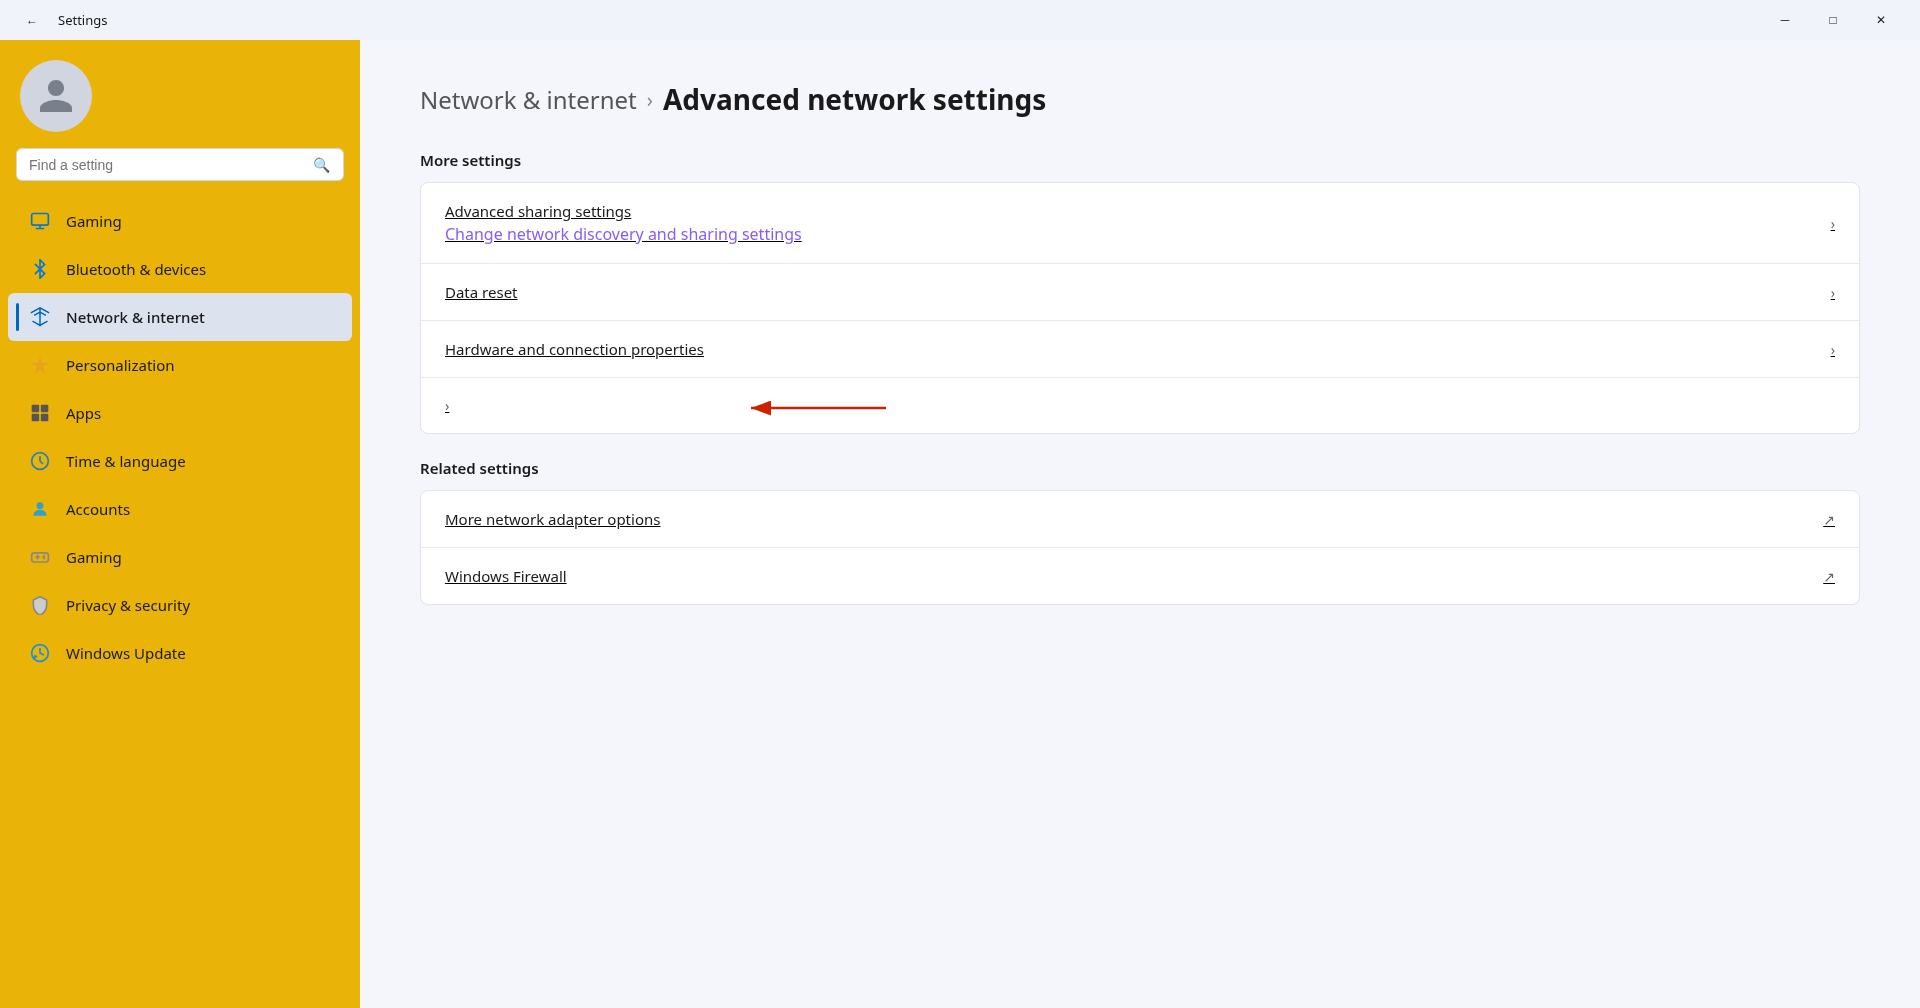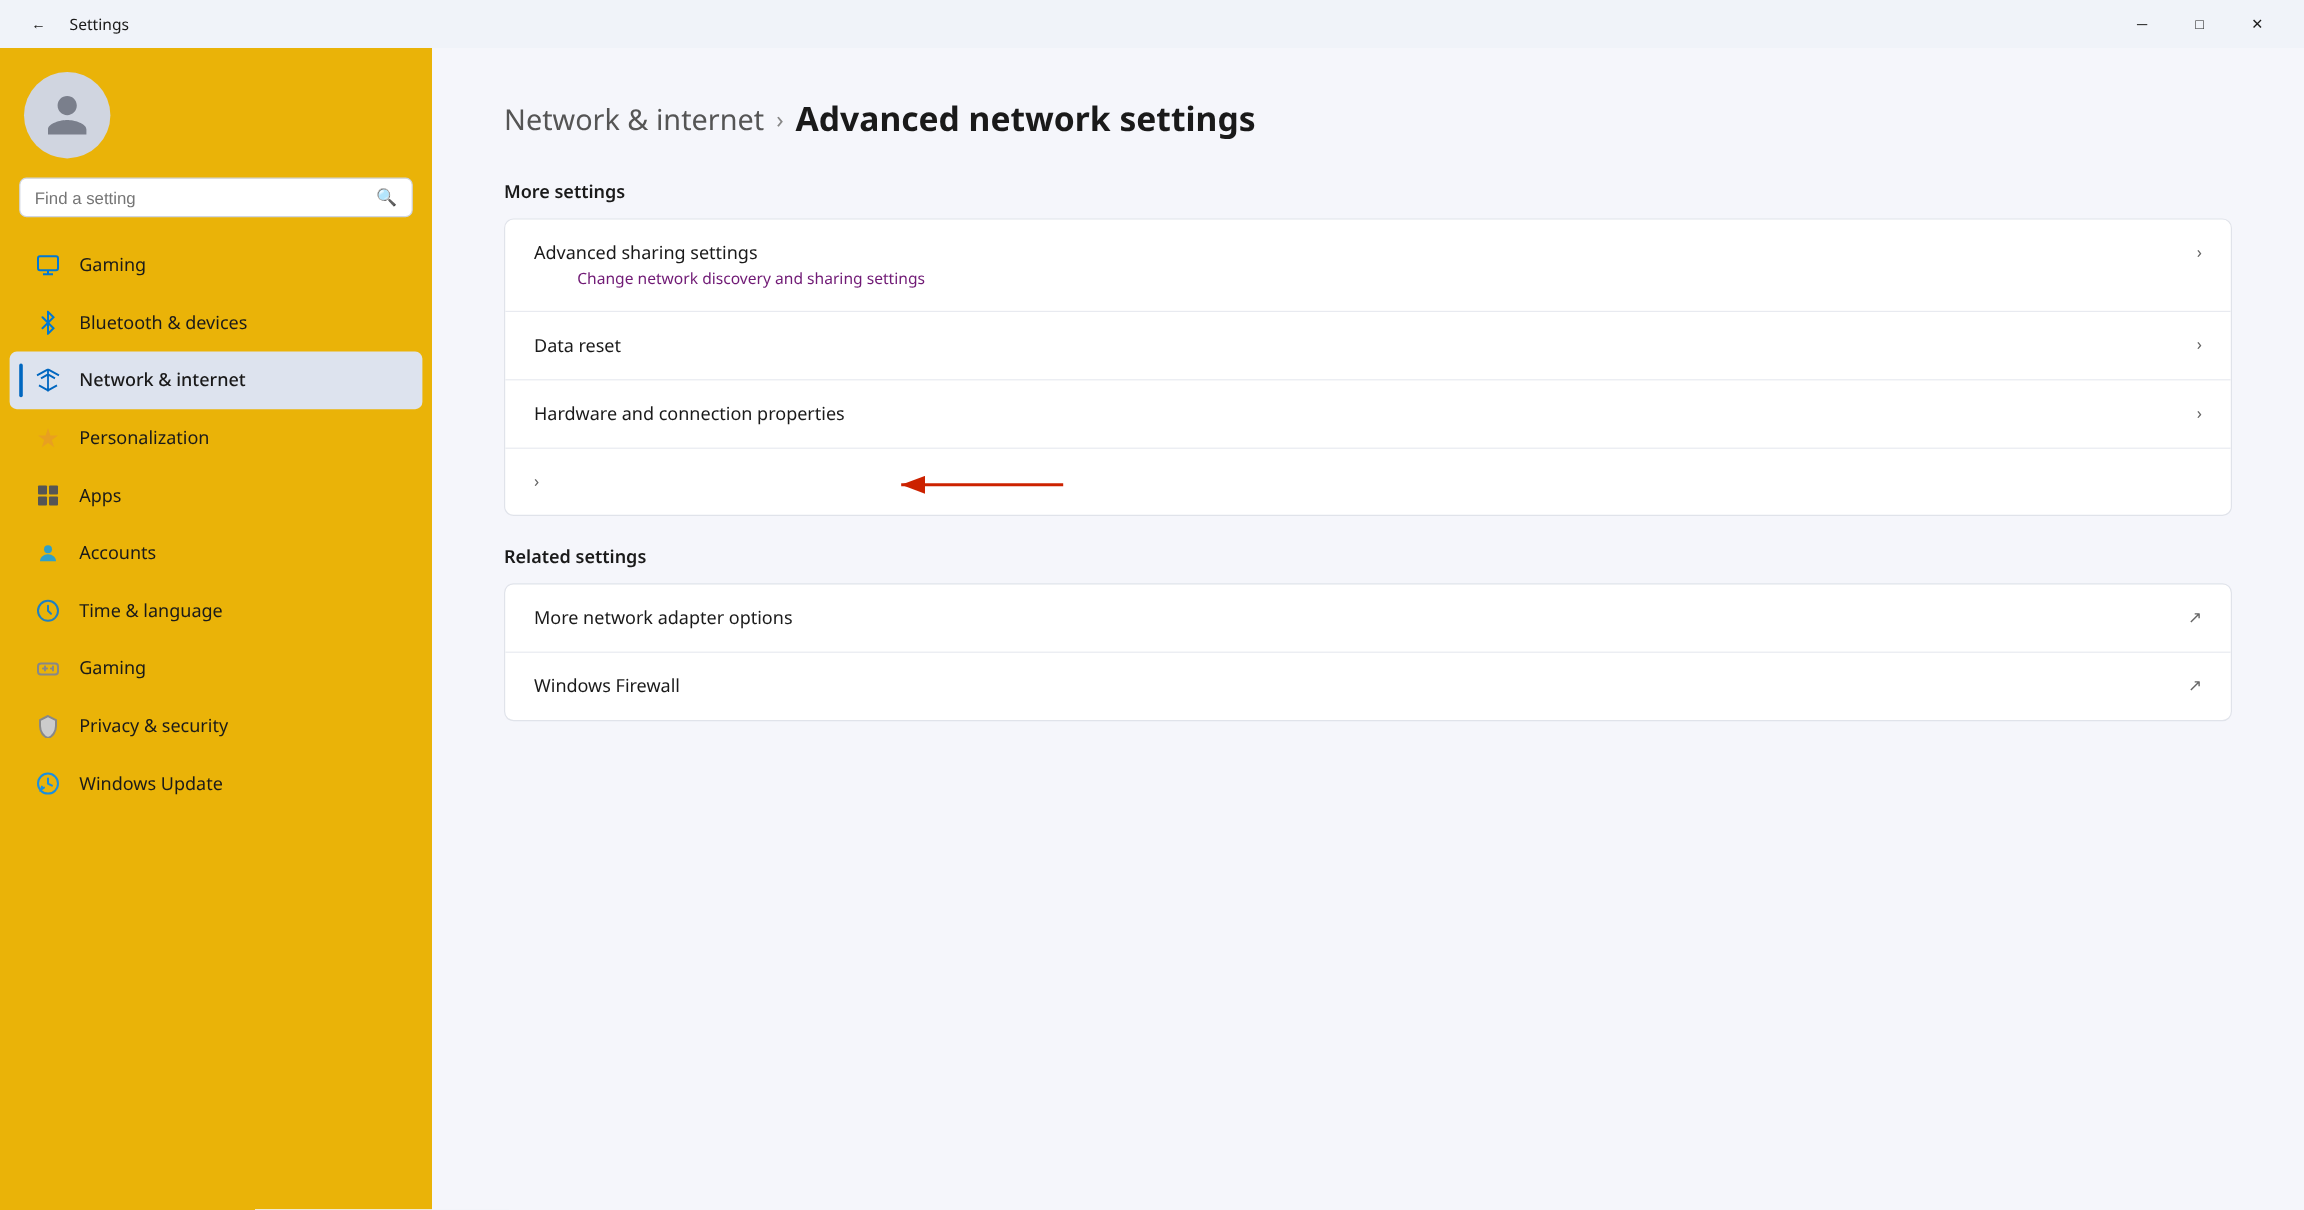--- a/index.html
+++ b/index.html
@@ -174,37 +174,38 @@
     .settings-card {
       background: white;
       border-radius: 8px;
       margin-bottom: 4px;
       border: 1px solid #e0e3ea;
       overflow: hidden;
     }
 
     .settings-row {
       display: flex;
+      align-items: center;
       padding: 18px 24px;
       cursor: pointer;
       border-bottom: 1px solid #e8eaf0;
+      text-decoration: underline;
     }
     .settings-row:last-child { border-bottom: none; }
 
     .settings-row-text { flex: 1; }
     .settings-row-title {
       font-size: 15px;
       color: #1a1a1a;
       font-weight: 400;
     }
     .settings-row-subtitle {
-      font-size: 13px;
-      color: #701a75;
+      font-size: 16px;
+      color: #8b5cf6;
       margin-top: 2px;
-      margin-left: 36px;
     }
     .settings-row-arrow {
       font-size: 14px;
       color: #666;
     }
     .settings-row-ext {
       font-size: 14px;
       color: #666;
     }
 
@@ -290,35 +291,35 @@
               <rect x="2" y="2" width="9" height="9" rx="1" fill="#555"></rect>
               <rect x="13" y="2" width="9" height="9" rx="1" fill="#555"></rect>
               <rect x="2" y="13" width="9" height="9" rx="1" fill="#555"></rect>
               <rect x="13" y="13" width="9" height="9" rx="1" fill="#555"></rect>
             </svg>
           </span>
     <span>Apps</span>
   </div>
         <div class="nav-item">
     <span class="nav-icon">
+            <svg width="20" height="20" viewBox="0 0 24 24" fill="none">
+              <circle cx="12" cy="12" r="10" stroke="#2080c0" stroke-width="2"></circle>
+              <path d="M12 7v5l3 3" stroke="#2080c0" stroke-width="2" stroke-linecap="round"></path>
+            </svg>
+          </span>
+    <span>Time &amp; language</span>
+  </div>
+        <div class="nav-item">
+    <span class="nav-icon">
             <svg width="20" height="20" viewBox="0 0 24 24" fill="#30a0c8">
               <circle cx="12" cy="8" r="4"></circle>
               <path d="M4 20c0-4 3.6-7 8-7s8 3 8 7"></path>
             </svg>
           </span>
     <span>Accounts</span>
-  </div>
-        <div class="nav-item">
-    <span class="nav-icon">
-            <svg width="20" height="20" viewBox="0 0 24 24" fill="none">
-              <circle cx="12" cy="12" r="10" stroke="#2080c0" stroke-width="2"></circle>
-              <path d="M12 7v5l3 3" stroke="#2080c0" stroke-width="2" stroke-linecap="round"></path>
-            </svg>
-          </span>
-    <span>Time &amp; language</span>
   </div>
         <div class="nav-item">
     <span class="nav-icon">
             <svg width="20" height="20" viewBox="0 0 24 24" fill="none">
               <rect x="2" y="7" width="20" height="11" rx="3" stroke="#888" stroke-width="2"></rect>
               <path d="M7 12h4M9 10v4M15 12h2M17 10v4" stroke="#888" stroke-width="2" stroke-linecap="round"></path>
             </svg>
           </span>
     <span>Gaming</span>
   </div>

